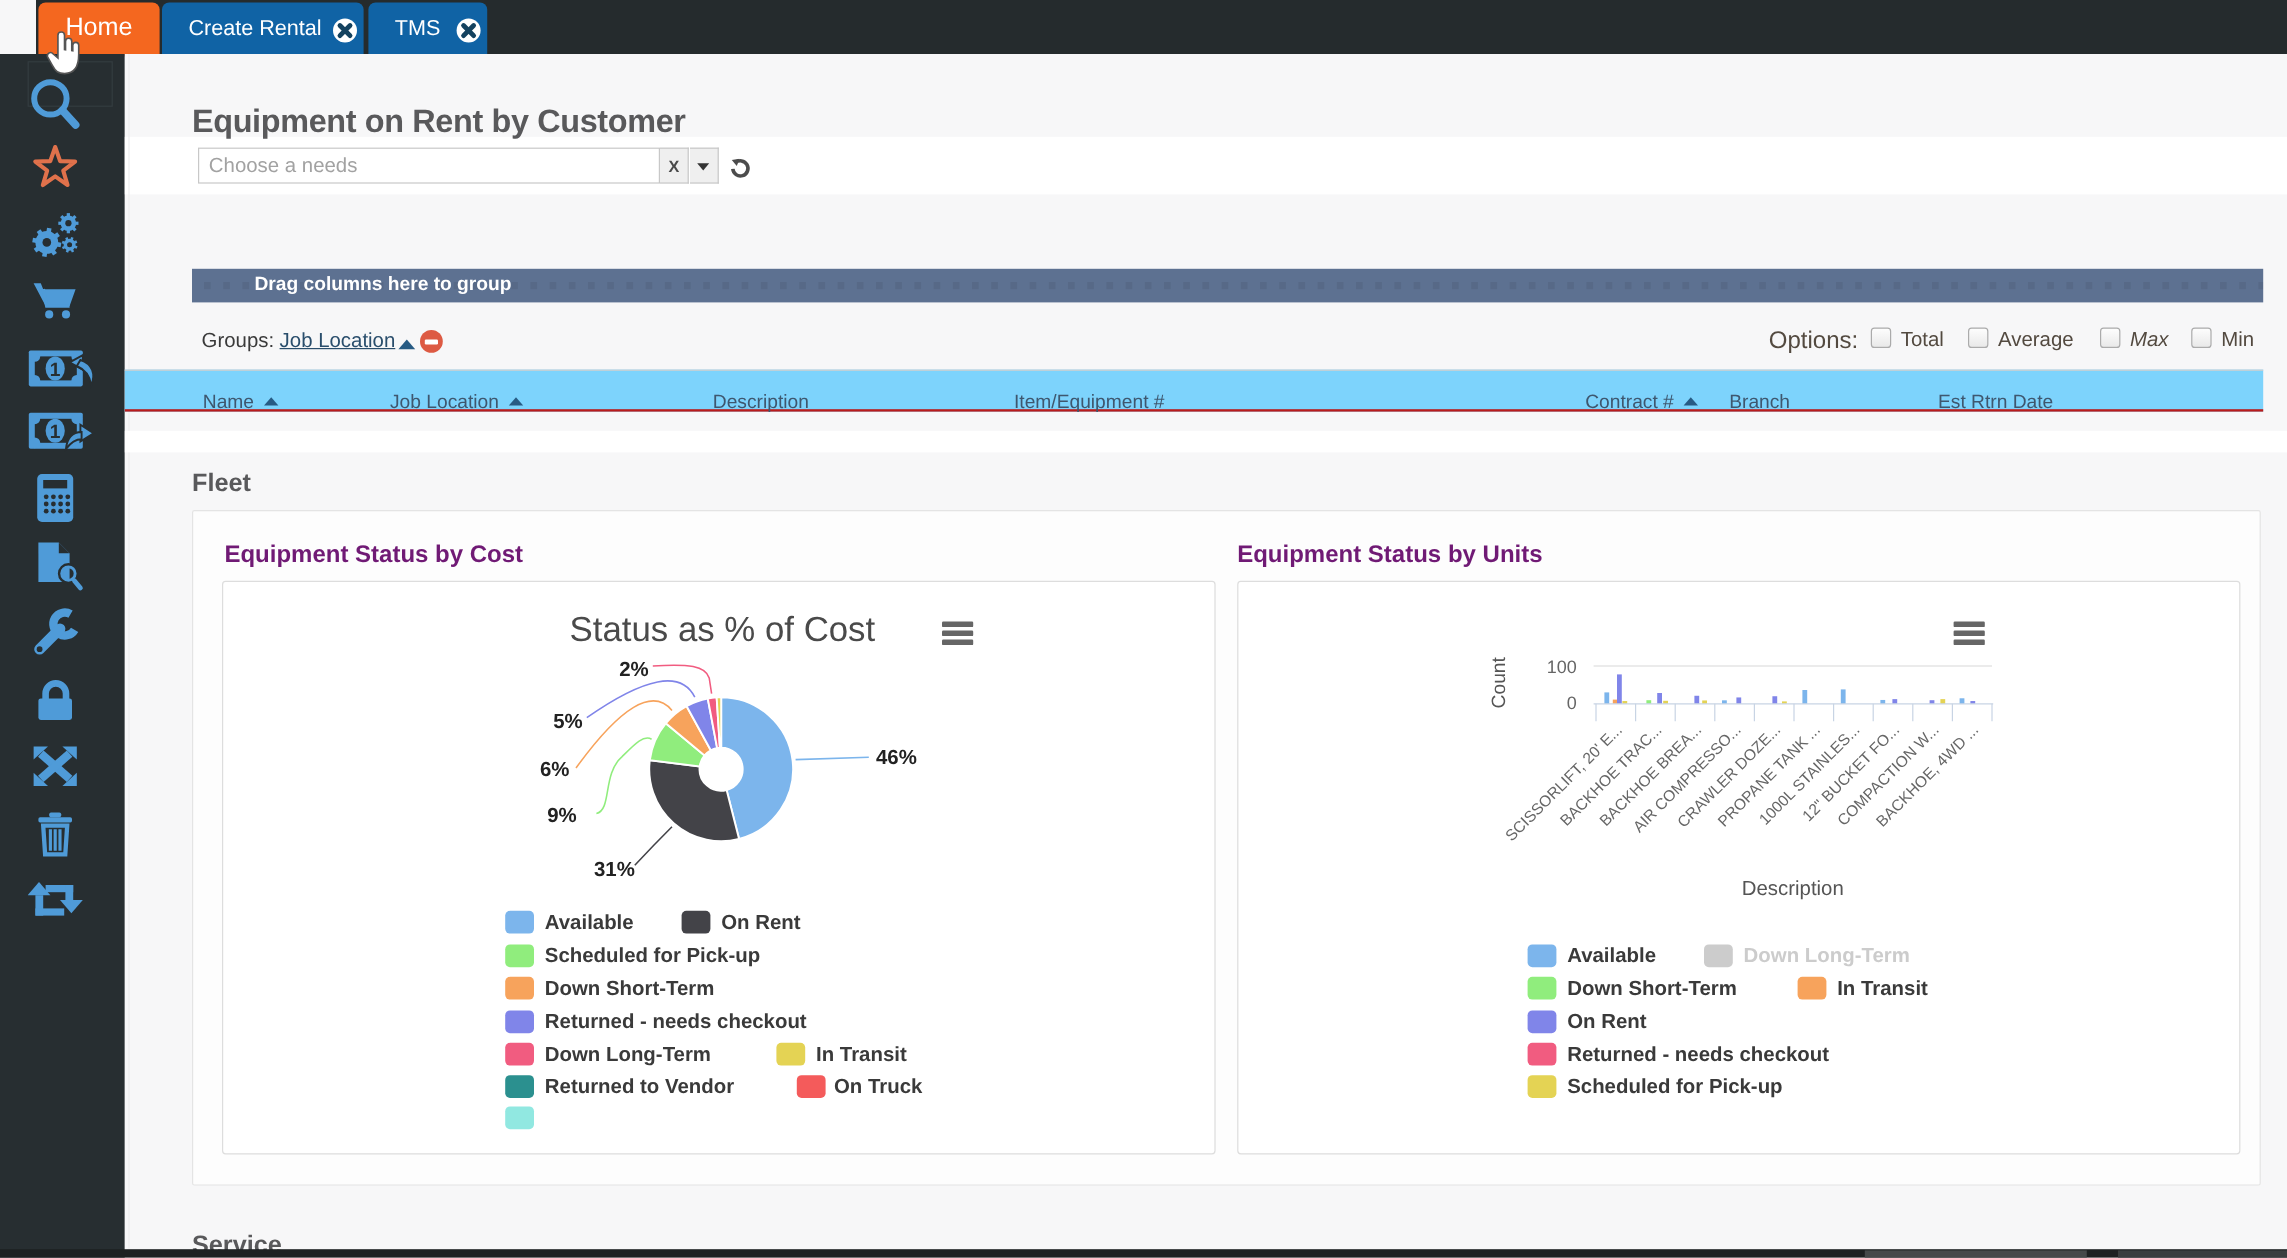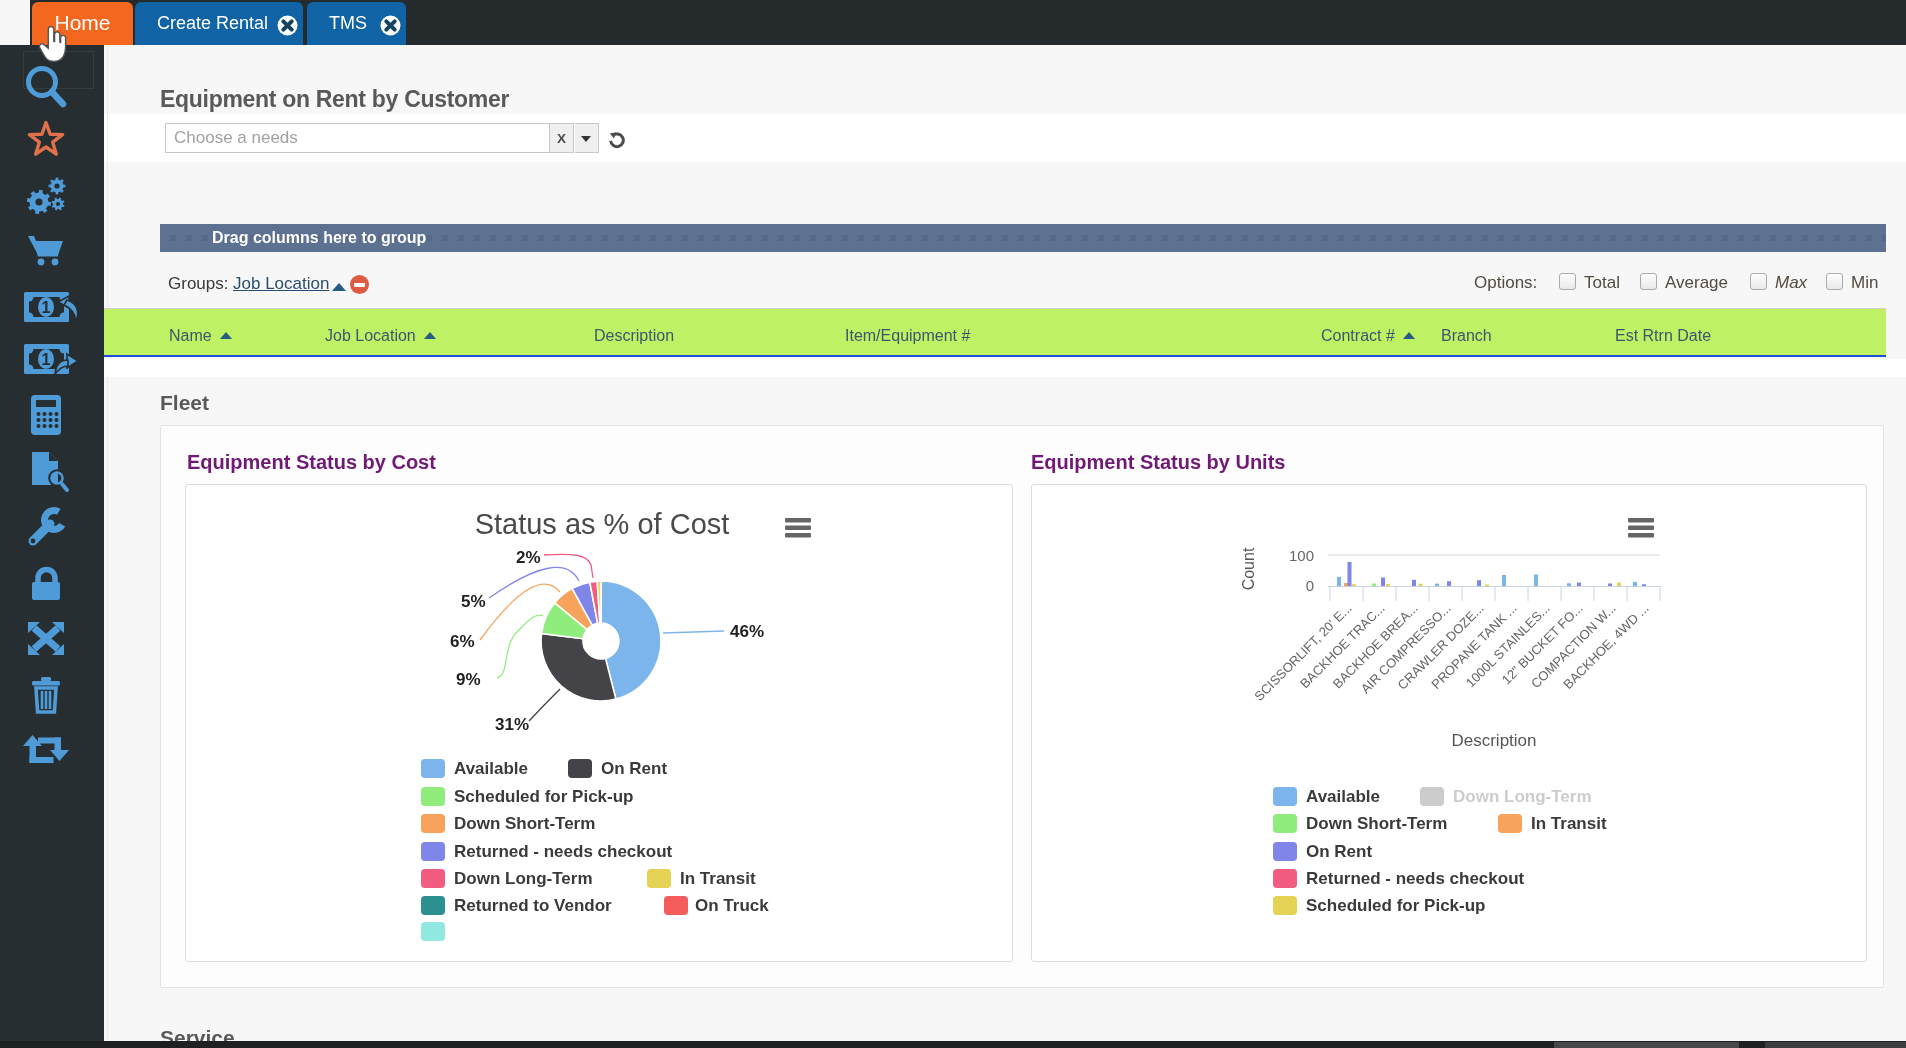--- a/index.html
+++ b/index.html
@@ -10,31 +10,31 @@
 .tab { position:absolute; top:2px; height:45px; border-radius:6px 6px 0 0; color:#fff; }
 #tabhome { left:2px; width:101px; background:#f4671f; font-size:21px; text-align:center; line-height:42px; }
 #tabcr { left:105px; width:168px; background:#1063a5; height:43px; }
 #tabtms { left:277px; width:99px; background:#1063a5; height:43px; }
 .tabtxt { position:absolute; top:0; font-size:18px; line-height:42px; color:#fff; }
 #sidebar { position:absolute; left:0; top:45px; width:104px; height:1003px; background:#272e31; }
 #searchbox { position:absolute; left:23px; top:6px; width:71px; height:38px; border:1px solid #343c40; }
 #content { position:absolute; left:104px; top:45px; width:1802px; height:1003px; background:#f7f7f8; }
 #whiteband { position:absolute; left:0; top:69px; width:1802px; height:48px; background:#fff; }
 #vline { position:absolute; left:3px; top:0; width:1px; height:1003px; background:#ededee; }
-h1.pagetitle { position:absolute; left:56px; top:41px; font-size:23px; font-weight:bold; color:#59595b; letter-spacing:-0.3px; }
+h1.pagetitle { position:absolute; left:56px; top:41px; font-size:27px; font-weight:bold; color:#59595b; letter-spacing:-0.3px; }
 #chooser { position:absolute; left:61px; top:78px; width:385px; height:30px; background:#fff; border:1px solid #c8c8c8; color:#a2a2a2; font-size:17px; line-height:28px; padding-left:8px; }
 #xbtn { position:absolute; left:446px; top:78px; width:24px; height:30px; background:#efefef; border:1px solid #c8c8c8; border-left:none; text-align:center; font-size:13.5px; font-weight:bold; color:#4a4a4a; line-height:30px; }
 #ddbtn { position:absolute; left:471px; top:78px; width:24px; height:30px; background:#efefef; border:1px solid #c8c8c8; border-left:none; }
 #ddbtn:after { content:""; position:absolute; left:6px; top:12px; border-left:5px solid transparent; border-right:5px solid transparent; border-top:6px solid #333; }
 #dragbar { position:absolute; left:56px; top:179px; width:1726px; height:28px; background:#5d7191;
   background-image:repeating-linear-gradient(90deg, rgba(0,0,0,0.065) 0 6px, rgba(0,0,0,0) 6px 16px);
   background-size:16px 6px; background-position:10px 11px; background-repeat:repeat-x; }
 #dragbar span { position:absolute; left:12px; top:0; font-size:16px; font-weight:bold; color:#fff; line-height:28px;margin-left:40px; }
 #groupsrow { position:absolute; left:0; top:207px; width:1784px; height:56px; }
-#thead { position:absolute; left:0; top:263px; width:1782px; height:49px; background:#bef264; border-top:1px solid #cfcfcf; border-bottom:2px solid #1d4ed8; }
+#thead { position:absolute; left:0; top:263px; width:1782px; height:35px; background:#7dd3fc; border-top:1px solid #cfcfcf; border-bottom:2px solid #b91c1c; }
 #thwhite { position:absolute; left:0; top:314px; width:1802px; height:18px; background:#fff; }
 .th { position:absolute; top:0; font-size:16px; color:#3e576f; line-height:53px; }
 .sortup { display:inline-block; width:0; height:0; border-left:6px solid transparent; border-right:6px solid transparent; border-bottom:7px solid #275b84; vertical-align:middle; margin-left:8px; margin-bottom:3px; }
 h2.fleet { position:absolute; left:56px; top:346px; font-size:21px; font-weight:bold; color:#59595b; }
 #fleetpanel { position:absolute; left:56px; top:380px; width:1724px; height:563px; background:#fdfdfd; border:1px solid #e4e4e4; border-radius:2px; }
 .cardtitle { position:absolute; top:25px; font-size:20px; font-weight:bold; color:#701a75; }
 .chartbox { position:absolute; top:58px; height:478px; background:#fff; border:1px solid #ddd; border-radius:3px; }
 h2.service { position:absolute; left:56px; top:981px; font-size:21px; font-weight:bold; color:#59595b; }
 #botbar { position:absolute; left:0; top:1041px; width:1906px; height:7px; background:#1d2122; }
 .cb { position:absolute; top:0; width:17px; height:17px; border:1px solid #ababab; border-radius:3px; background:linear-gradient(#fdfdfd,#e9e9e9); }
@@ -207,21 +207,21 @@
     </svg>
   <div id="dragbar">
       <span>Drag columns here to group</span>
     </div>
   <div id="groupsrow">
     <span style="position:absolute;left:64px;top:22px;font-size:17px;color:#3a3a3a;">Groups:</span>
     <span style="position:absolute;left:129px;top:22px;font-size:17px;color:#2a4e6c;text-decoration:underline;">Job Location</span>
     <span style="position:absolute;left:228px;top:31px;width:0;height:0;border-left:7px solid transparent;border-right:7px solid transparent;border-bottom:8px solid #275b84;"></span>
     <span style="position:absolute;left:246px;top:23px;width:19px;height:19px;background:#dd5a43;border-radius:50%;"></span>
     <span style="position:absolute;left:250px;top:30.5px;width:11px;height:4px;background:#fff;border-radius:1px;"></span>
-    <span style="position:absolute;left:1370px;top:21px;font-size:17px;color:#534a40;">Options:</span>
+    <span style="position:absolute;left:1370px;top:21px;font-size:20px;color:#534a40;">Options:</span>
     <span class="cb" style="left:1455px;top:21px;"></span>
       <span class="cblabel" style="left:1480px;top:21px;">Total</span>
     <span class="cb" style="left:1536px;top:21px;"></span>
       <span class="cblabel" style="left:1561px;top:21px;">Average</span>
     <span class="cb" style="left:1646px;top:21px;"></span>
       <span class="cblabel" style="left:1671px;top:21px;font-style:italic;">Max</span>
     <span class="cb" style="left:1722px;top:21px;"></span>
       <span class="cblabel" style="left:1747px;top:21px;">Min</span>
   </div>
   <div id="thead">

